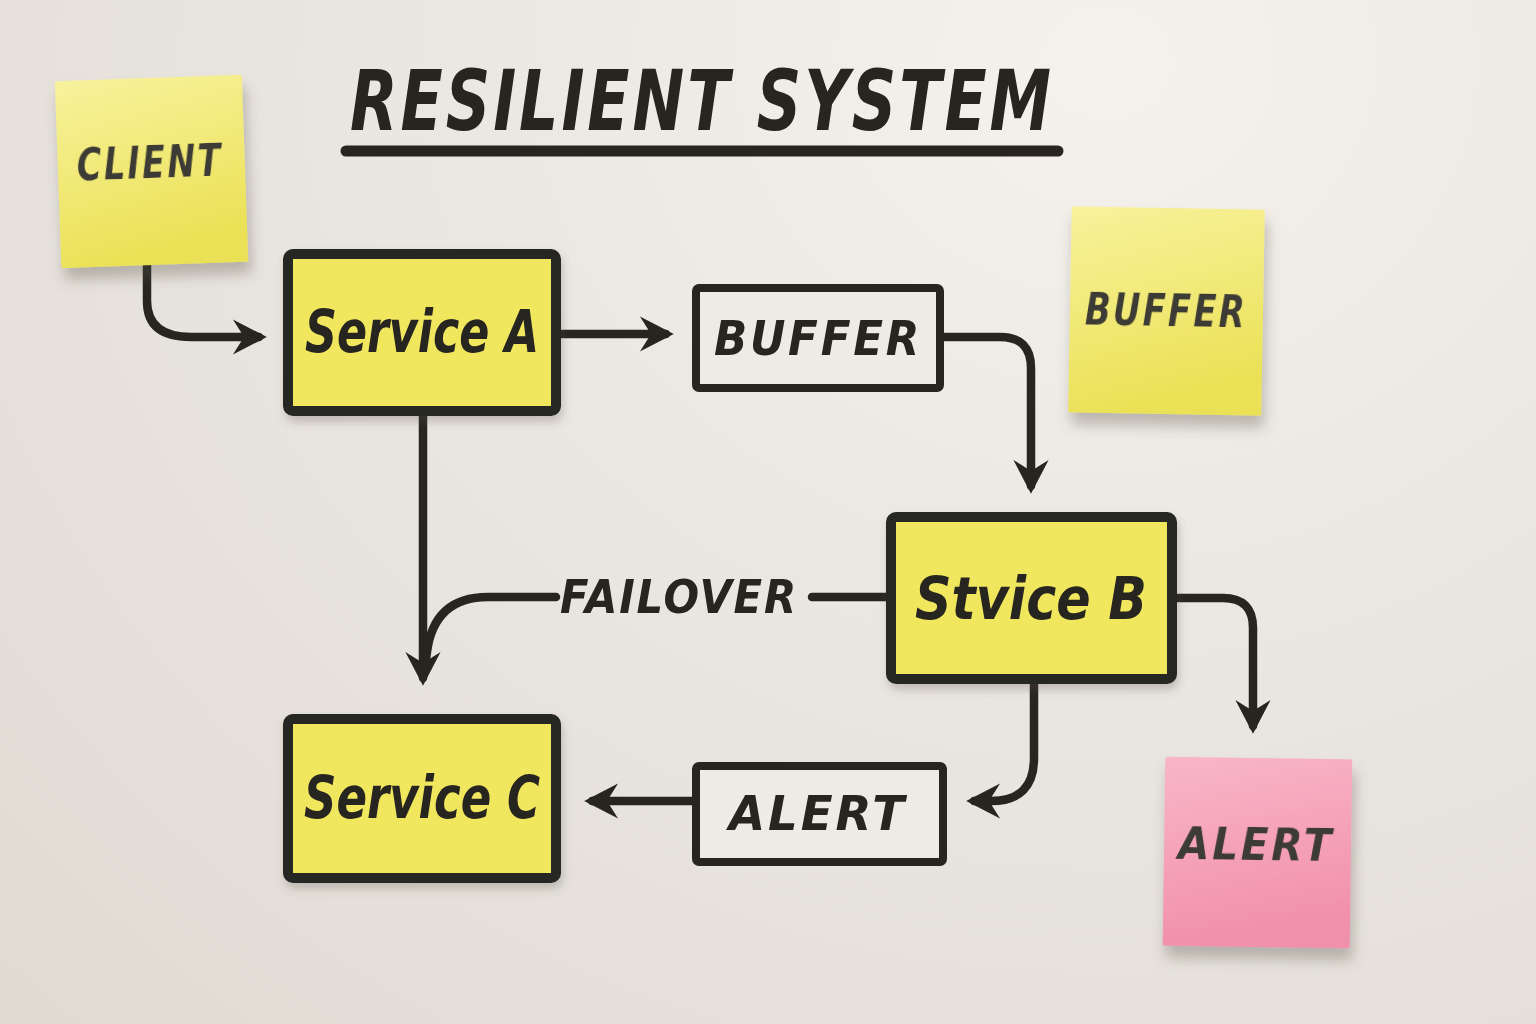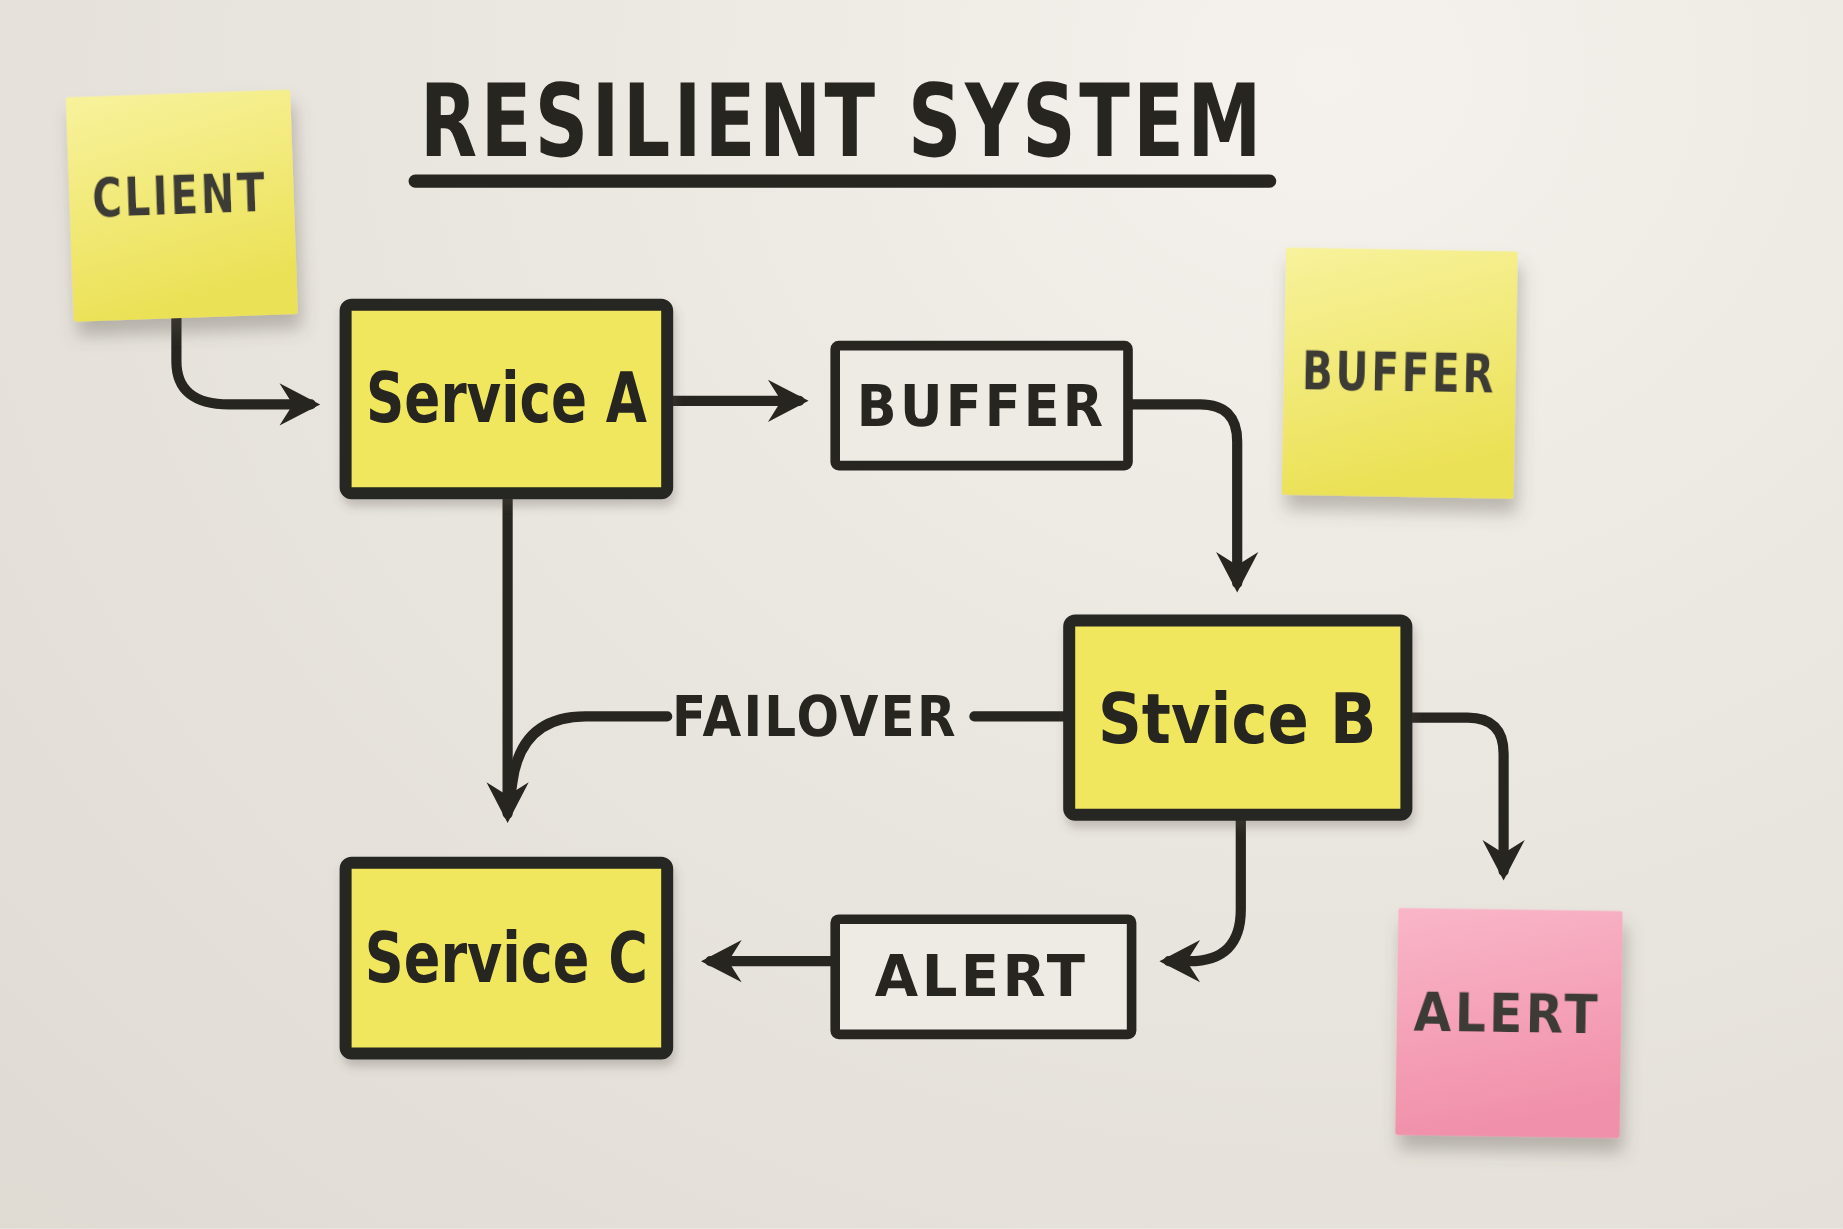--- a/index.html
+++ b/index.html
@@ -10,20 +10,21 @@
     overflow: hidden;
   }
   body {
     background: radial-gradient(ellipse at 72% 6%, #f5f2ed 0%, #ebe7e1 40%, #e4e0d9 78%, #dfdbd3 100%);
     font-family: "DejaVu Sans", "Liberation Sans", sans-serif;
   }
   .stage {
     position: relative;
     width: 1536px;
     height: 1024px;
+    font-style: italic;
   }
   svg { display: block; }
   text {
     font-family: "DejaVu Sans", "Liberation Sans", sans-serif;
     font-weight: bold;
     text-anchor: middle;
   }
   .title-text {
     font-size: 84px;
     letter-spacing: 4px;

